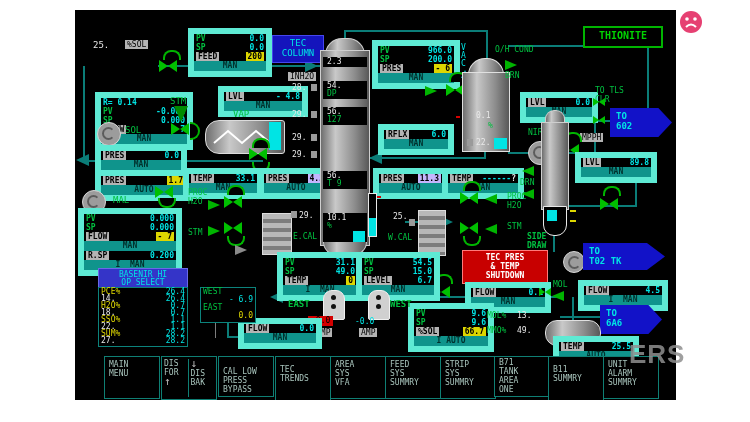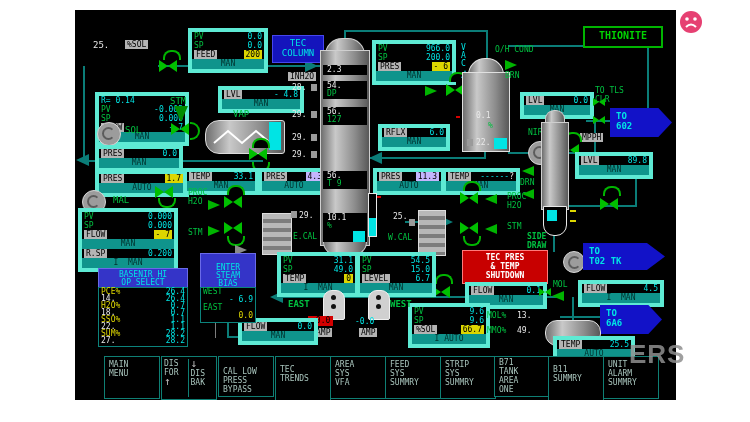--- a/index.html
+++ b/index.html
@@ -7,21 +7,21 @@
        font-family:"DejaVu Sans Mono",monospace;overflow:hidden;}
   .ab{position:absolute;}
   .screen{position:absolute;left:75px;top:10px;width:601px;height:390px;background:#000;overflow:hidden;}
 
   
   .g{color:#00c040;} .c{color:#00e4e4;} .w{color:#e8e8e8;} .y{color:#ddd600;}
   .t8{font-size:8px;line-height:9px;} .t9{font-size:9px;line-height:10px;}
   .pl{white-space:pre-line;} .pre{white-space:pre;}
 
   
-  .fp{position:absolute;border:4px solid #5eead4;background:#000;font-size:8px;line-height:9px;}
+  .fp{position:absolute;border:6px solid #5eead4;background:#000;font-size:8px;line-height:9px;font-weight:bold;}
   .fprow{display:flex;justify-content:space-between;padding:0 2px;}
   .mode{background:#0f948c;color:#00302c;text-align:center;height:10px;line-height:10px;font-size:8px;white-space:pre;}
   .tag{background:#b4b4b4;color:#000;padding:0 2px;font-size:8px;line-height:9px;display:inline-block;}
   .vy{background:#ddd600;color:#000;padding:0 2px;}
   .vr{background:#c4b5fd;color:#000;padding:0 2px;}
   .tag-sq{position:absolute;width:6px;height:7px;background:#9a9a9a;}
 
   
   .pipe{position:absolute;background:#0b7d78;}
   .gline{position:absolute;background:#7d7d7d;}
@@ -283,21 +283,21 @@
   <div class="arr ar-l" style="left:410px;top:184px;"></div>
   <div class="ab g t8 pl" style="left:432px;top:182px;">PROC
 H2O</div>
   <div class="valve" style="left:385px;top:212px;"></div>
   <div class="dome dn" style="left:388px;top:226px;"></div>
   <div class="arr ar-l" style="left:410px;top:214px;"></div>
   <div class="ab g t8" style="left:432px;top:212px;">STM</div>
 
   <div class="ab vessel" style="left:250px;top:28px;width:38px;height:16px;border-radius:19px 19px 0 0;border:1px solid #cfcfcf;border-bottom:none;"></div>
   <div class="ab vessel" style="left:245px;top:40px;width:48px;height:194px;border:1px solid #cfcfcf;">
-    <div class="band" style="top:6px;margin-top:8px;"><span class="w">2.3</span></div>
+    <div class="band" style="top:6px;"><span class="w">2.3</span></div>
     <div class="band" style="top:30px;height:16px;"><span class="w">54.</span><br><span class="g">DP</span></div>
     <div class="band" style="top:56px;height:16px;"><span class="w">56.</span><br><span class="g">127</span></div>
     <div class="band" style="top:120px;height:16px;"><span class="w">56.</span><br><span class="g">T 9</span></div>
     <div class="band" style="top:162px;height:30px;">
       <span class="w">10.1</span><br><span class="g">%</span>
       <div class="cy" style="right:2px;bottom:0;width:12px;height:14px;"></div>
     </div>
   </div>
   <div class="ab vessel" style="left:248px;top:232px;width:42px;height:12px;border-radius:0 0 20px 20px;border:1px solid #cfcfcf;border-top:none;"></div>
   <div class="gauge" style="left:293px;top:183px;height:42px;">
@@ -551,26 +551,20 @@
     <div class="trow">
         <span class="y">SUM%</span>
         <span class="c">28.2</span>
       </div>
     <div class="trow">
         <span class="w">27.</span>
         <span class="c">28.2</span>
       </div>
   </div>
 
-  <div class="indigo" style="left:125px;top:243px;width:54px;height:32px;">
-    <span class="pl">ENTER
-STEAM
-BIAS</span><br>
-    <span class="y">58.8</span>
-  </div>
   <div class="tbl" style="left:125px;top:277px;width:54px;height:34px;line-height:8px;">
     <div class="trow" style="height:8px;">
         <span class="g">WEST</span>
       </div>
     <div class="trow" style="height:8px;justify-content:flex-end;">
         <span class="c pre">- 6.9</span>
       </div>
     <div class="trow" style="height:8px;">
         <span class="g">EAST</span>
       </div>

